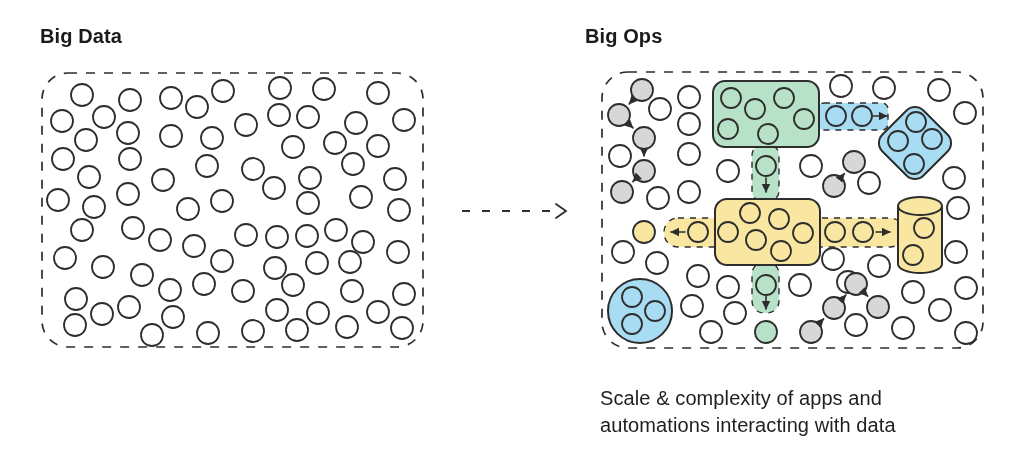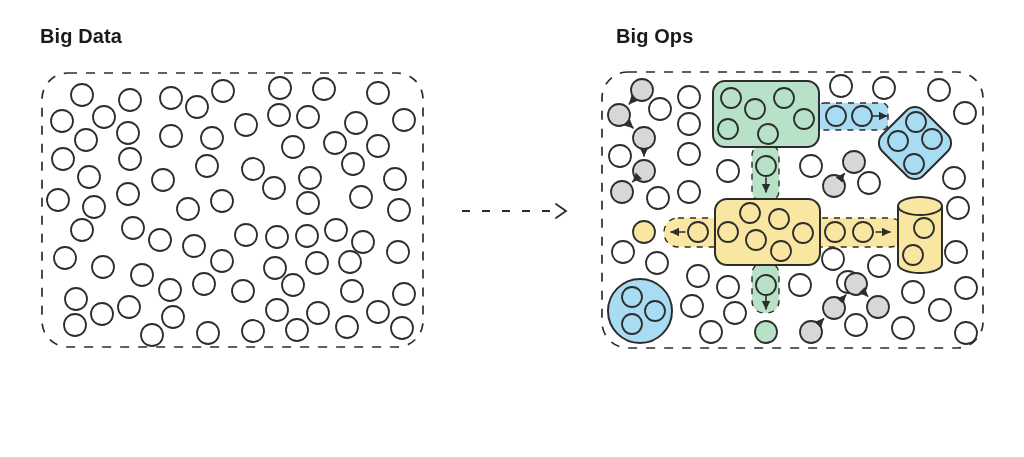--- a/index.html
+++ b/index.html
@@ -7,21 +7,21 @@
     width:1024px;height:457px;background:#ffffff;position:relative;overflow:hidden;
     font-family:"Liberation Sans", sans-serif;color:#1a1a1a;
   }
   .stage{position:absolute;inset:0;}
   svg#dg{position:absolute;left:0;top:0;}
   .panel-title{
     position:absolute;top:11px;text-align:left;
     font-size:20px;font-weight:700;letter-spacing:.1px;color:#1a1a1a;margin-top:14px;
   }
   .panel-title.left{left:40px;width:384px;}
-  .panel-title.right{left:616px;width:382px;}
+  .panel-title.right{left:585px;width:382px;}
   .caption{
     position:absolute;top:385px;font-size:20px;line-height:27px;
     letter-spacing:.1px;color:#1f1f1f;
   }
   .caption.left{left:38px;}
   .caption.right{left:600px;}
 </style>
 </head>
 <body>
 
@@ -259,14 +259,18 @@
         <line x1="843.4601447992428" y1="297.67984203718964" x2="845.8641305722398" y2="295.0573121030111" stroke="#2d2d2d" stroke-width="1.6" stroke-linecap="round" marker-end="url(#ah)"></line>
         <line x1="865.6771170435431" y1="294.1169860000678" x2="867.6316603104896" y2="296.1603721427845" stroke="#2d2d2d" stroke-width="1.6" stroke-linecap="round" marker-end="url(#ah)"></line>
       </g>
     </svg>
 
   <div class="panel-title left">Big Data</div>
 
   <div class="panel-title right">Big Ops</div>
 
 
+  <div class="caption right">
+    <div>Scale &amp; complexity of apps and</div>
+    <div>automations interacting with data</div>
+  </div>
 
 </div>
 
 </body></html>

